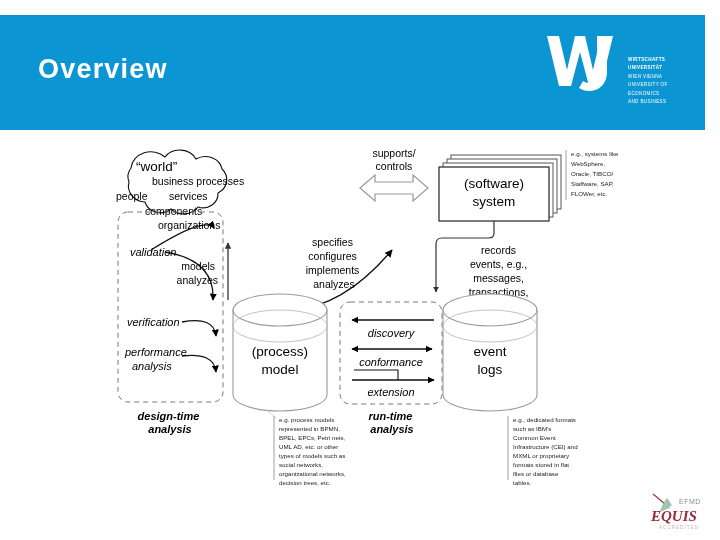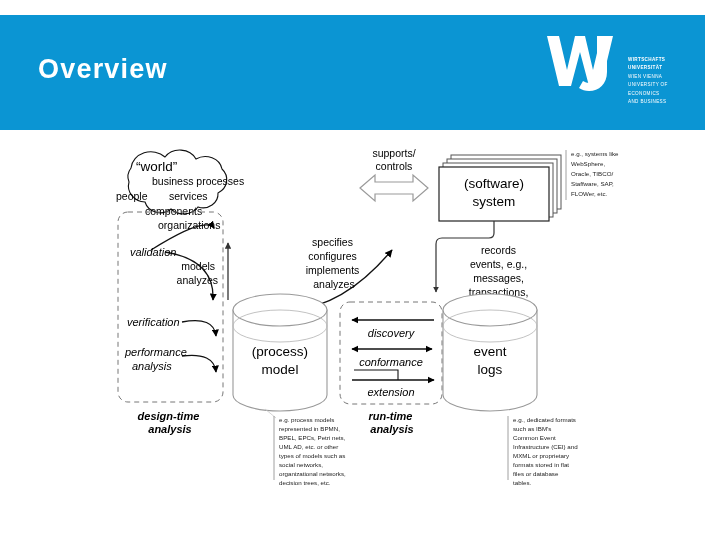--- a/index.html
+++ b/index.html
@@ -233,14 +233,23 @@
           <tspan x="513" y="337">formats stored in flat</tspan>
           <tspan x="513" y="346">files or database</tspan>
           <tspan x="513" y="355">tables.</tspan>
         </text>
       </g>
 
     </g>
   </svg>
   </div>
 
+  <div class="equis">
+    <svg viewBox="0 0 68 46" width="68" height="46">
+      <path d="M8 6 Q18 14 24 20" stroke="#9c3a4e" stroke-width="1.4" fill="none"></path>
+      <path d="M22 10 Q16 18 15 24 Q22 22 27 17 Z" fill="#9ec5a8"></path>
+      <text x="34" y="16" font-size="7" font-family="Liberation Sans, sans-serif" fill="#8a8a8a" letter-spacing="0.5">EFMD</text>
+      <text x="6" y="33" font-size="15" font-weight="bold" font-style="italic" font-family="Liberation Serif, serif" fill="#9c2b3e">EQUIS</text>
+      <text x="14" y="41" font-size="4.6" font-family="Liberation Sans, sans-serif" fill="#c9b2b6" letter-spacing="1">ACCREDITED</text>
+    </svg>
+  </div>
 
 </div>
 
 </body></html>

